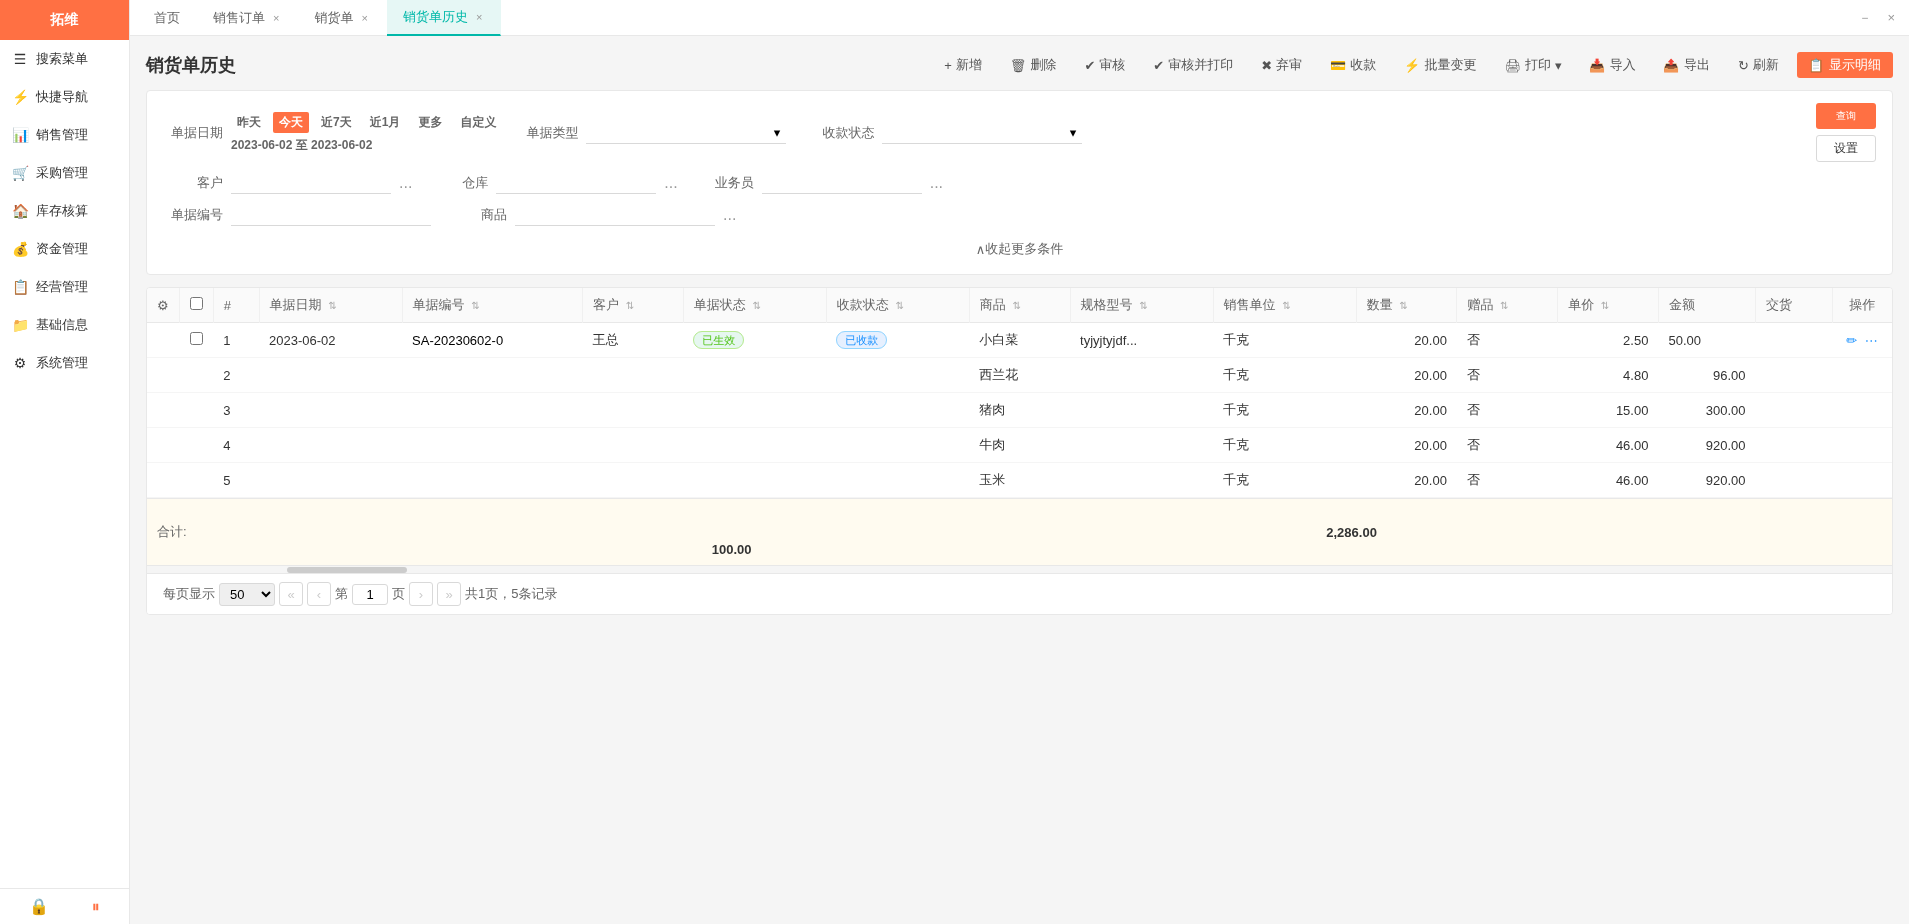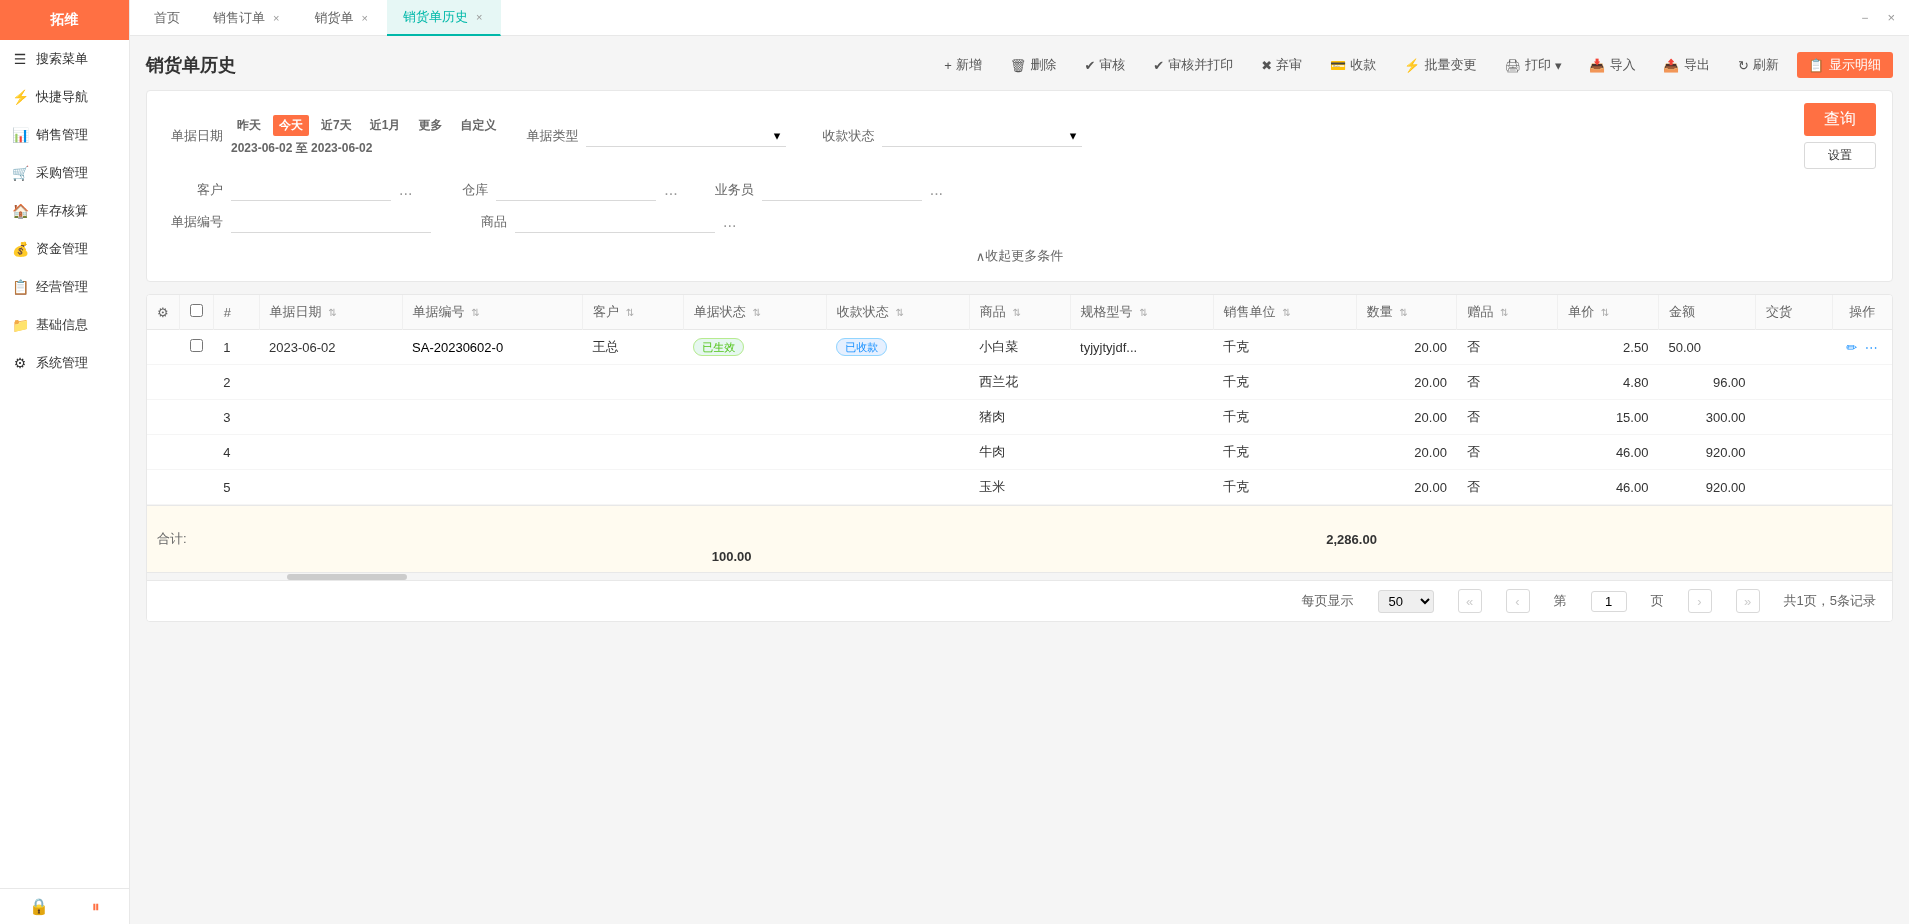--- a/index.html
+++ b/index.html
@@ -259,25 +259,25 @@
       border-top: 1px solid #e8e8e8;
       padding: 8px 10px;
     }
     .total-label { color: #666; margin-right: 20px; }
     .total-value { font-weight: bold; color: #333; }
 
     
     .pagination-bar {
       display: flex;
       align-items: center;
-      justify-content: flex-end;
+      justify-content: flex-start;
       padding: 8px 16px;
       background: #fff;
       border-top: 1px solid #e8e8e8;
-      gap: 24px;
+      gap: 4px;
     }
     .pagination-label { color: #666; }
     .page-select {
       border: 1px solid #d9d9d9;
       padding: 2px 6px;
       border-radius: 3px;
       cursor: pointer;
     }
     .page-btn {
       width: 24px;
@@ -309,21 +309,21 @@
       color: #333;
       font-size: 12px;
     }
     .query-btn {
       padding: 6px 20px;
       background: #ff7043;
       color: #fff;
       border: none;
       border-radius: 3px;
       cursor: pointer;
-      font-size: 16px;
+      font-size: 10px;
     }
 
     .gear-col { width: 30px; text-align: center; }
     .check-col { width: 30px; text-align: center; }
     .action-col { width: 60px; text-align: center; }
 
     .scrollbar-row {
       height: 8px;
       background: #f5f5f5;
       border-top: 1px solid #e8e8e8;

